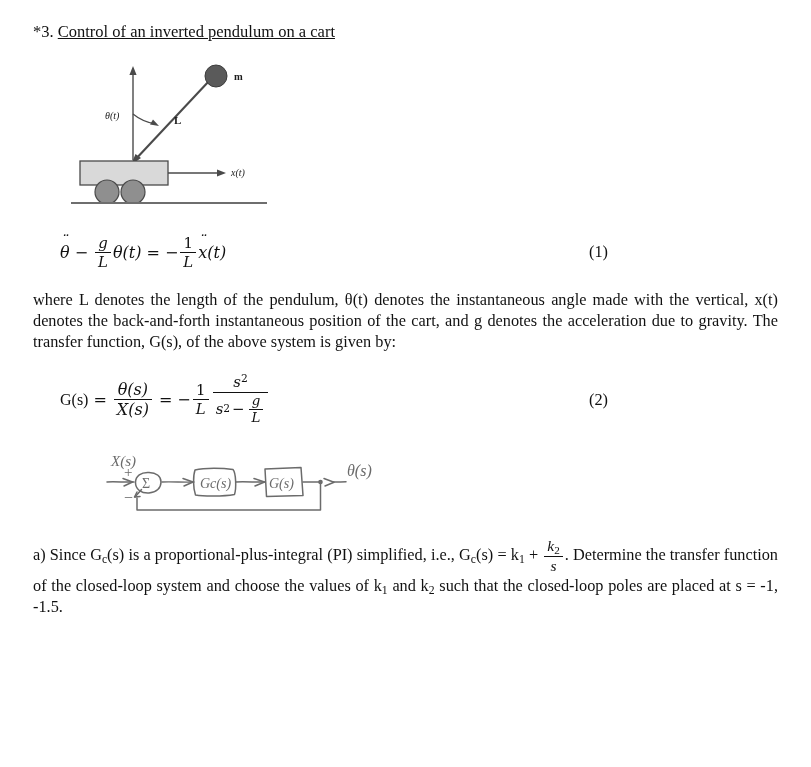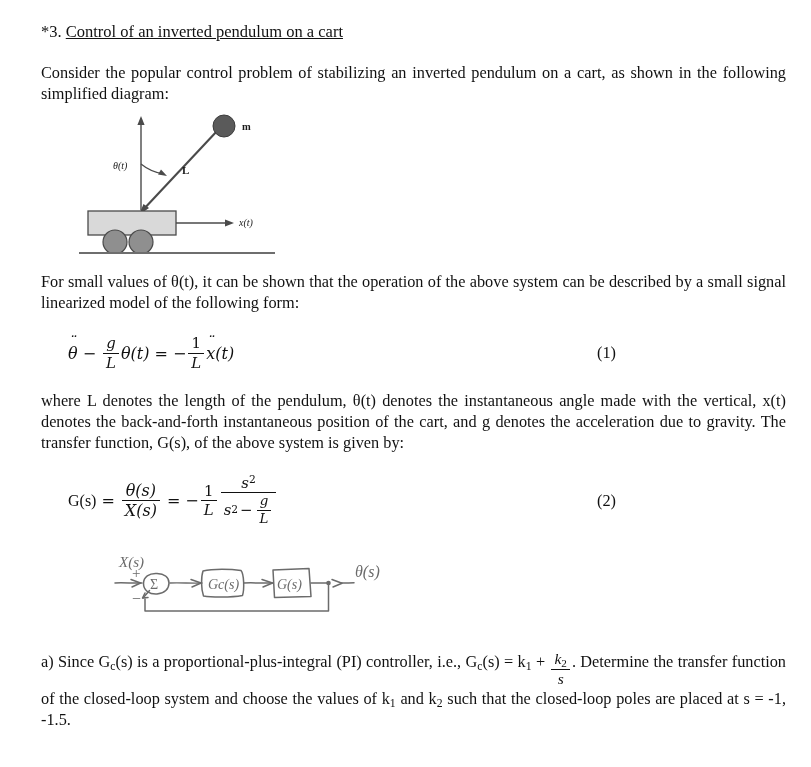--- a/index.html
+++ b/index.html
@@ -16,21 +16,21 @@
     overflow: hidden;
   }
   .page {
     position: relative;
     width: 811px;
     height: 767px;
     padding: 0;
   }
   .content {
     position: absolute;
-    left: 41px;
+    left: 33px;
     top: 22px;
     width: 745px;
   }
 
   
   .q-title {
     font-size: 16.5px;
     line-height: 1.2;
     margin: 0 0 20px 0;
     white-space: nowrap;
@@ -123,21 +123,20 @@
 <body>
 
 <div class="page">
  <div class="content">
 
   <div class="q-title">
     <span class="num">*3.</span>
     <span class="ttl">Control of an inverted pendulum on a cart</span>
   </div>
 
-  <p class="body">Consider the popular control problem of stabilizing an inverted pendulum on a cart, as shown in the following simplified diagram:</p>
 
   <div class="fig-pendulum">
     <svg width="300" height="142" viewBox="0 0 300 142">
 
       <g>
         <line x1="62" y1="98" x2="62" y2="10" stroke="#4a4a4a" stroke-width="1.4"></line>
         <polygon points="62,4 58.4,13 65.6,13" fill="#4a4a4a"></polygon>
       </g>
 
       <g>
@@ -166,21 +165,20 @@
 
       <text x="163" y="18" font-family="Liberation Serif, serif" font-size="10.5" font-weight="bold" fill="#1a1a1a">m</text>
       <text x="103" y="62" font-family="Liberation Serif, serif" font-size="11" font-weight="bold" fill="#1a1a1a">L</text>
       <text x="34" y="57" font-family="Liberation Serif, serif" font-size="10" font-style="italic" fill="#1a1a1a">θ(t)</text>
       <text x="160" y="114" font-family="Liberation Serif, serif" font-size="10" font-style="italic" fill="#1a1a1a">x(t)</text>
     </svg>
   </div>
 
   <div class="gap-lg"></div>
 
-  <p class="body">For small values of θ(t), it can be shown that the operation of the above system can be described by a small signal linearized model of the following form:</p>
 
   <div class="gap-sm"></div>
 
   <div class="eqline">
     <div class="eq-body">
       <span class="mi dd">θ</span>
       <span class="mop">−</span>
       <span class="frac">
         <span class="num-part mi">g</span>
         <span class="bar"></span>
@@ -280,21 +278,21 @@
       <text x="37" y="36" font-family="Liberation Serif, serif" font-size="14" fill="#6b6b6b">Σ</text>
       <text x="95" y="36" font-family="Liberation Serif, serif" font-size="14" font-style="italic" fill="#6b6b6b">Gc(s)</text>
       <text x="164" y="36" font-family="Liberation Serif, serif" font-size="14" font-style="italic" fill="#6b6b6b">G(s)</text>
       <text x="242" y="24" font-family="Liberation Serif, serif" font-size="16" font-style="italic" fill="#6b6b6b">θ(s)</text>
     </svg>
   </div>
 
   <div class="gap-md"></div>
 
   <p class="body">
-    <span>a) Since G</span><sub>c</sub><span>(s) is a proportional-plus-integral (PI) controller, i.e., G</span><sub>c</sub><span>(s) = k</span><sub>1</sub><span> + </span><span class="frac" style="font-size:0.95em;margin-top:12px;">
+    <span>a) Since G</span><sub>c</sub><span>(s) is a proportional-plus-integral (PI) simplified, i.e., G</span><sub>c</sub><span>(s) = k</span><sub>1</sub><span> + </span><span class="frac" style="font-size:0.95em;">
           <span class="num-part"><span class="mi">k</span><sub>2</sub></span>
           <span class="bar"></span>
           <span class="den-part mi">s</span>
         </span><span>. Determine the transfer function of the closed-loop system and choose the values of k</span><sub>1</sub><span> and k</span><sub>2</sub><span> such that the closed-loop poles are placed at s = -1, -1.5.</span>
   </p>
 
  </div>
 </div>
 
 </body></html>

